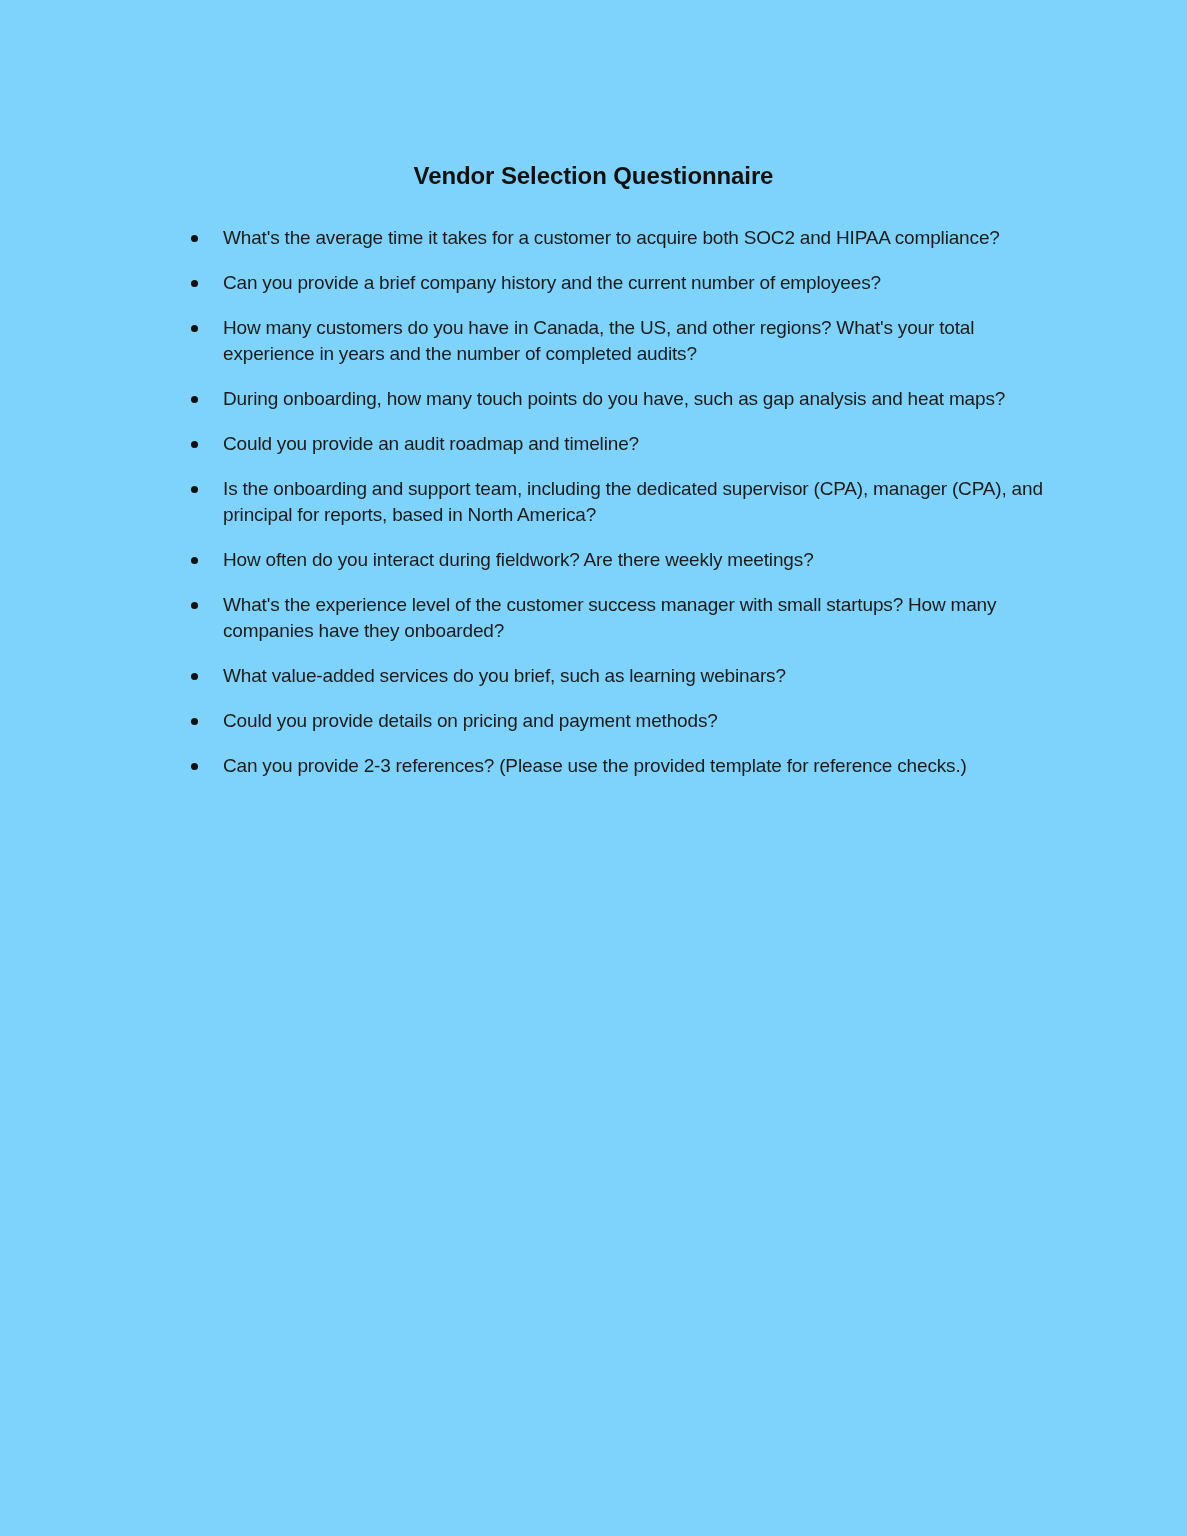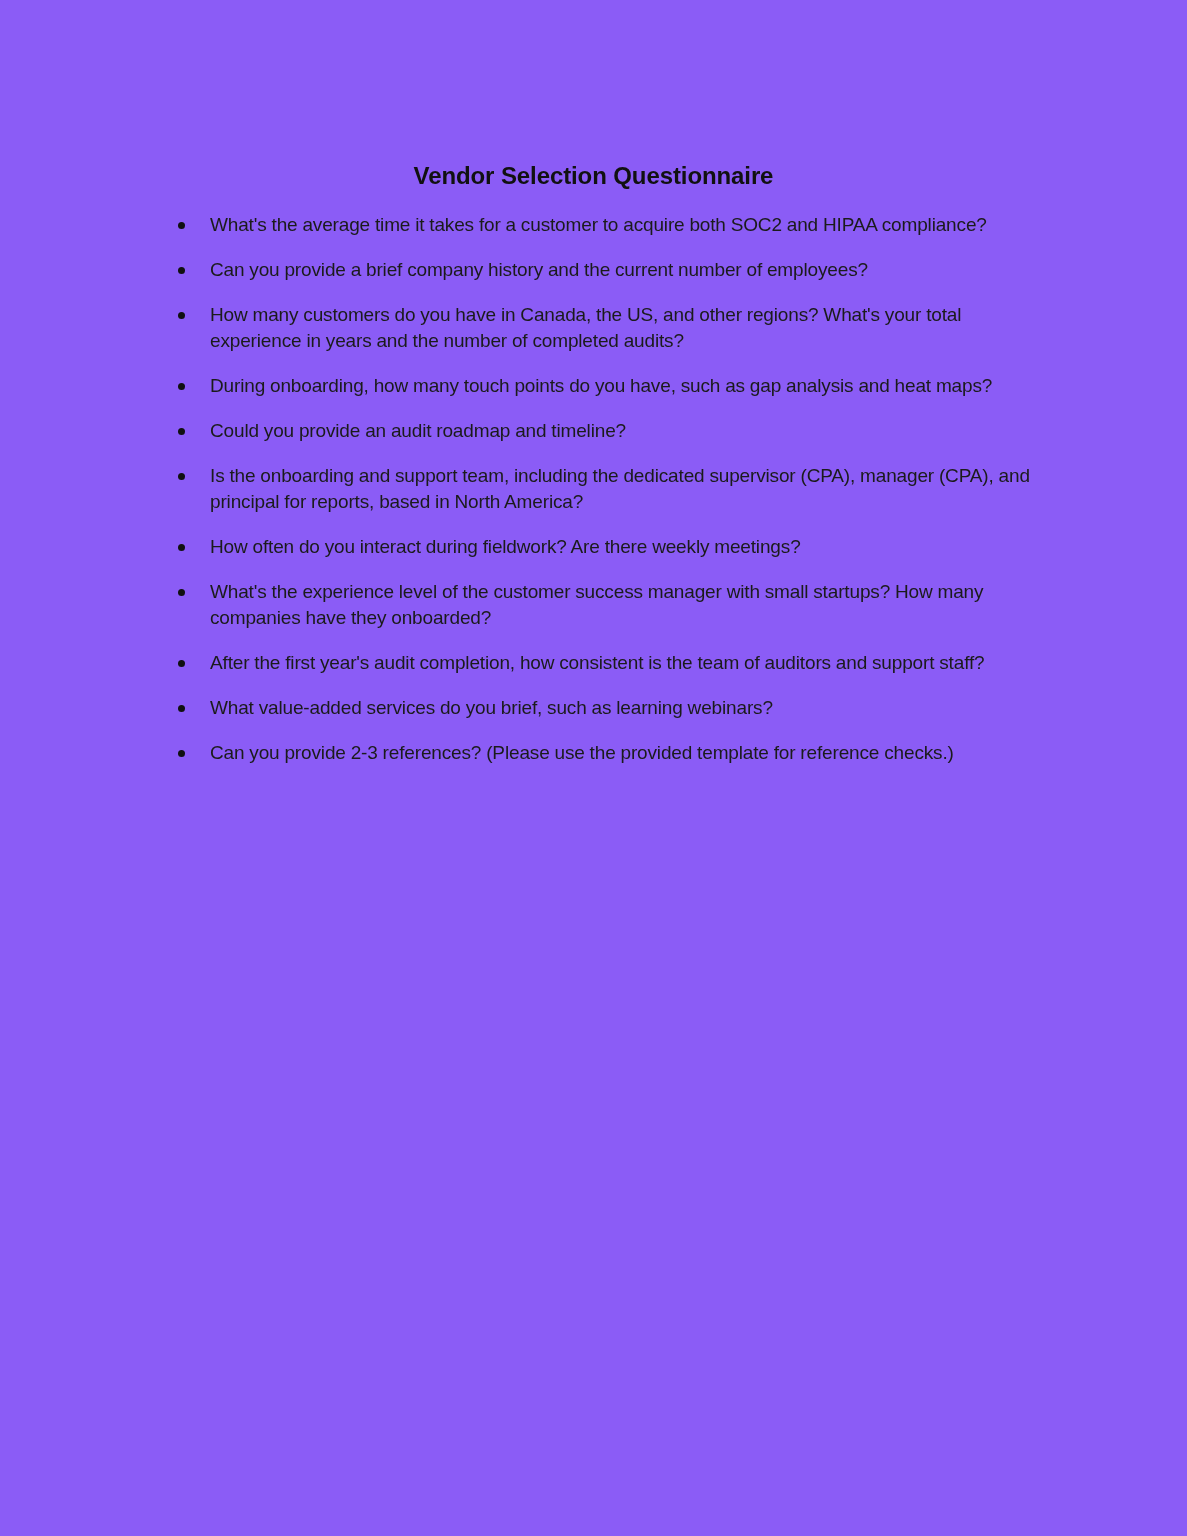--- a/index.html
+++ b/index.html
@@ -10,21 +10,21 @@
   }
   body {
     font-family: "Liberation Sans", "DejaVu Sans", sans-serif;
     color: #1a1a1a;
     -webkit-font-smoothing: antialiased;
   }
   .page {
     position: relative;
     width: 1187px;
     height: 1536px;
-    background: #8b5cf6;
+    background: #7dd3fc;
     box-sizing: border-box;
     overflow: hidden;
   }
   .doc-title {
     position: absolute;
     top: 161px;
     left: 0;
     width: 1187px;
     text-align: center;
     font-size: 24px;
@@ -32,21 +32,21 @@
     letter-spacing: -0.1px;
     color: #111111;
     line-height: 30px;
     margin: 0;
   }
   .question-list {
     position: absolute;
     top: 212px;
     left: 178px;
     width: 870px;
-    margin: 0;
+    margin: 13px;
     padding: 0;
     list-style: none;
   }
   .question-item {
     position: relative;
     padding-left: 32px;
     margin-bottom: 19px;
     font-size: 19px;
     line-height: 26px;
     color: #1b1b1b;
@@ -113,30 +113,30 @@
       <span class="bullet-marker"></span>
       <span class="question-text">How often do you interact during fieldwork? Are there weekly meetings?</span>
     </li>
 
 
     <li class="question-item">
       <span class="bullet-marker"></span>
       <span class="question-text">What's the experience level of the customer success manager with small startups? How many companies have they onboarded?</span>
     </li>
 
-    <li class="question-item">
-      <span class="bullet-marker"></span>
-      <span class="question-text">After the first year's audit completion, how consistent is the team of auditors and support staff?</span>
-    </li>
 
     <li class="question-item">
       <span class="bullet-marker"></span>
       <span class="question-text">What value-added services do you brief, such as learning webinars?</span>
     </li>
 
+    <li class="question-item">
+      <span class="bullet-marker"></span>
+      <span class="question-text">Could you provide details on pricing and payment methods?</span>
+    </li>
 
     <li class="question-item">
       <span class="bullet-marker"></span>
       <span class="question-text">Can you provide 2-3 references? (Please use the provided template for reference checks.)</span>
     </li>
 
   </ul>
 
 </div>
 

